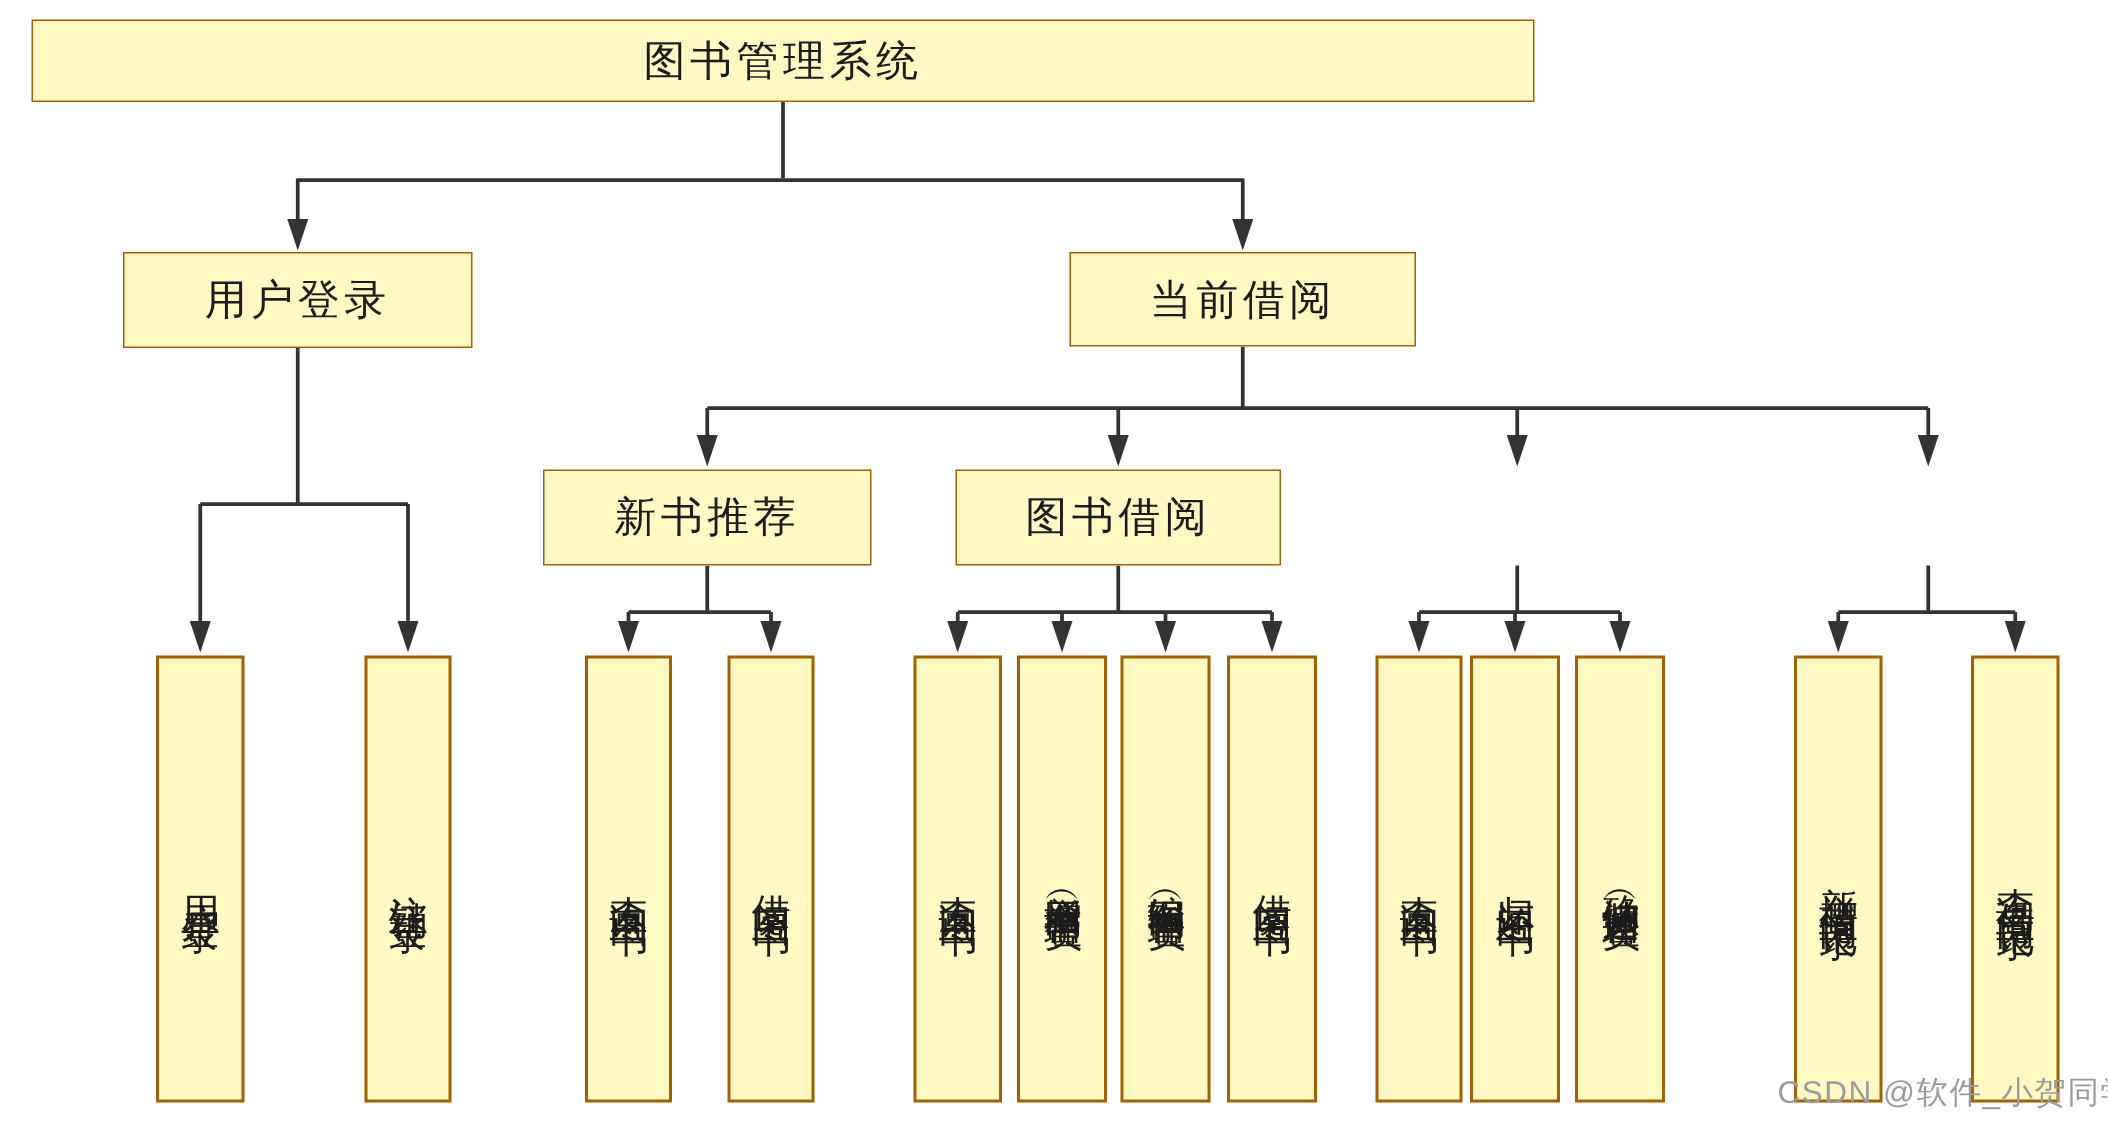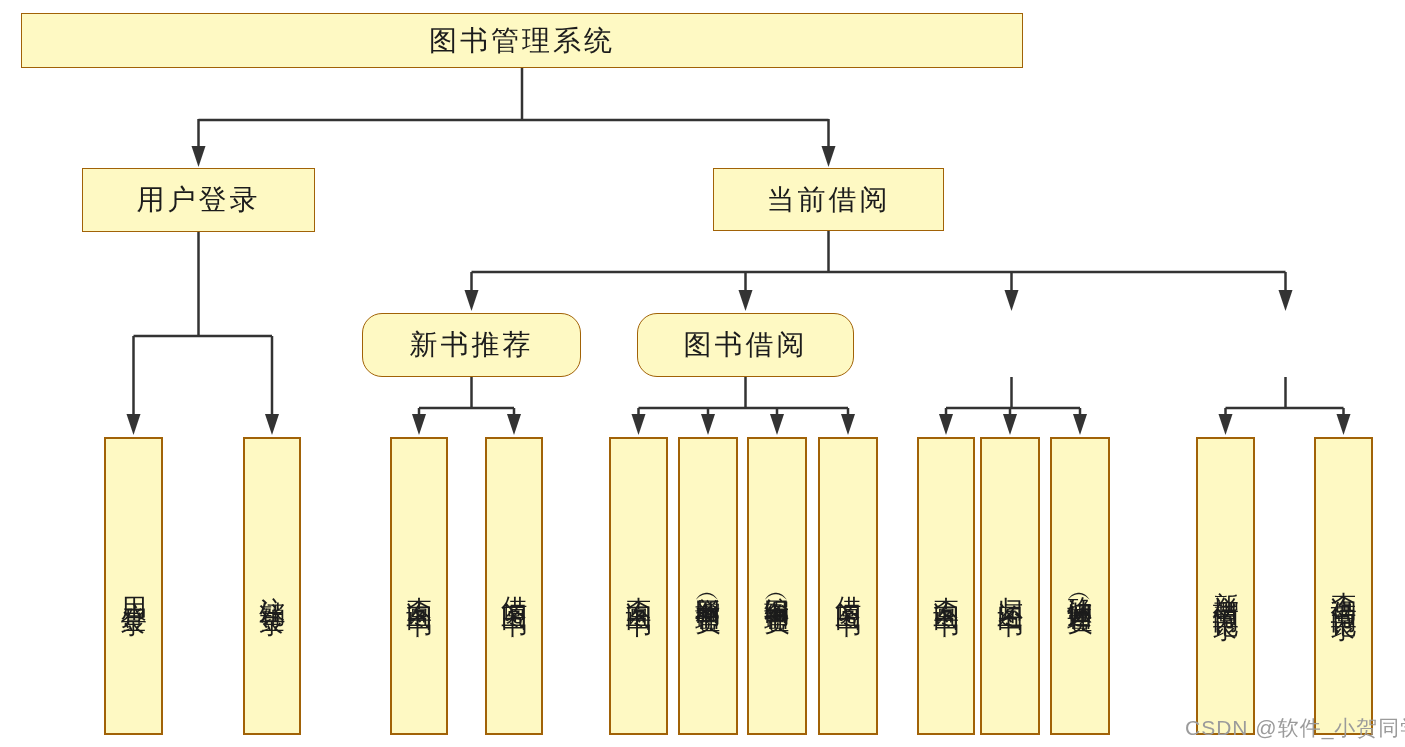--- a/index.html
+++ b/index.html
@@ -17,21 +17,21 @@
     background:#fef9c3;
     border:1px solid #a16207;
     box-sizing:border-box;
     display:flex; align-items:center; justify-content:center;
     color:#1c1c1c;
   }
   .h-box { font-size:28px; letter-spacing:3px; }
   .root  { left:21px;  top:13px;  width:1002px; height:55px; }
   .l2-a  { left:82px;  top:168px; width:233px;  height:64px; }
   .l2-b  { left:713px; top:168px; width:231px;  height:63px; }
-  .l3    { top:313px; height:64px;border-radius:20px; }
+  .l3    { top:313px; height:64px; }
   .l3-a  { left:362px;  width:219px; }
   .l3-b  { left:637px;  width:217px; }
   .l3-c  { left:902px;  width:219px; }
   .l3-d  { left:1176px; width:219px; }
   .leaf {
     top:437px; height:298px;
     border-width:2.5px;
   }
   .leaf .vtext {
     writing-mode:vertical-rl;

